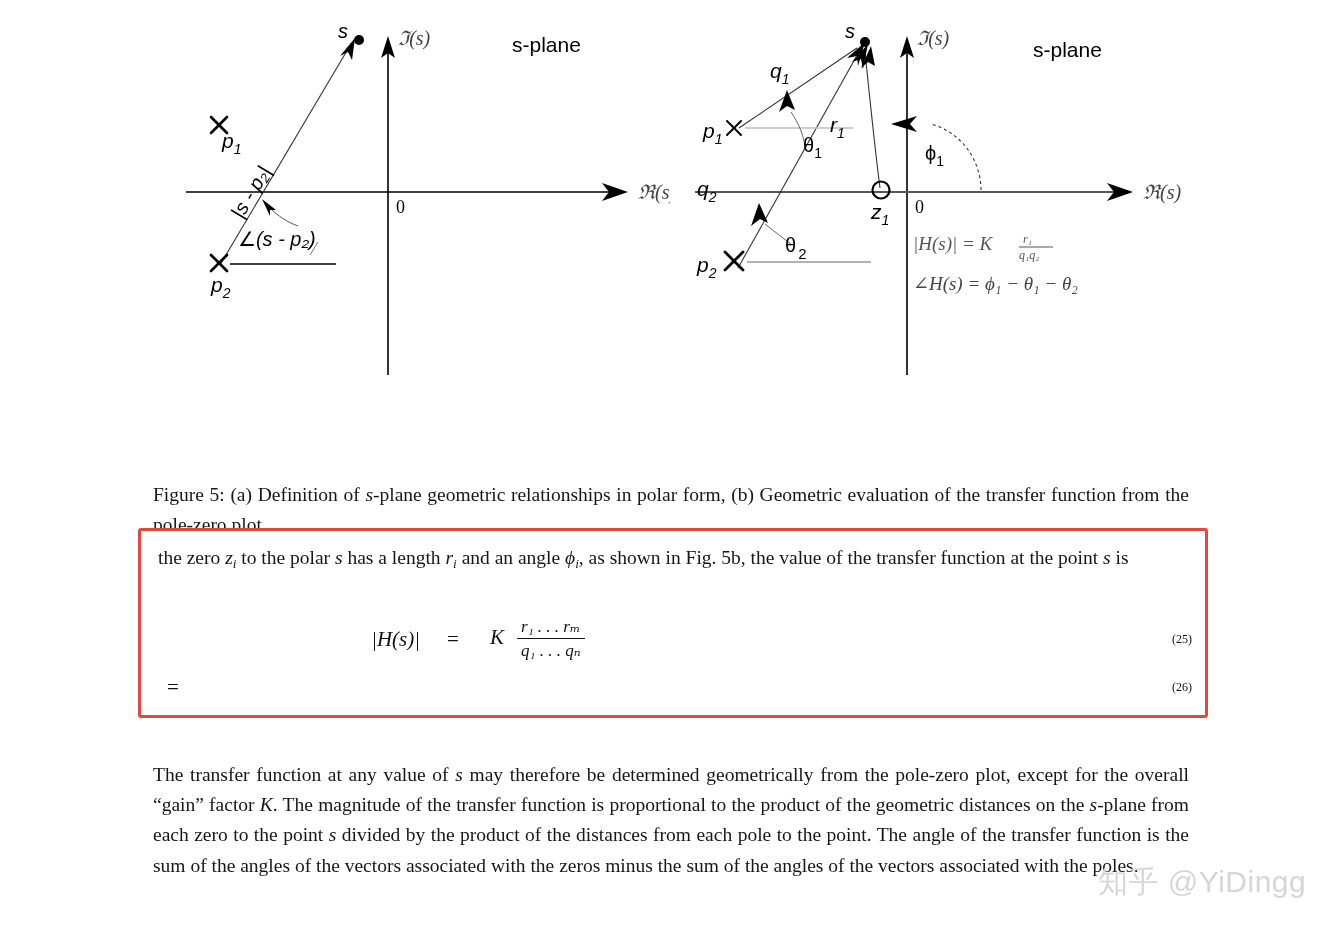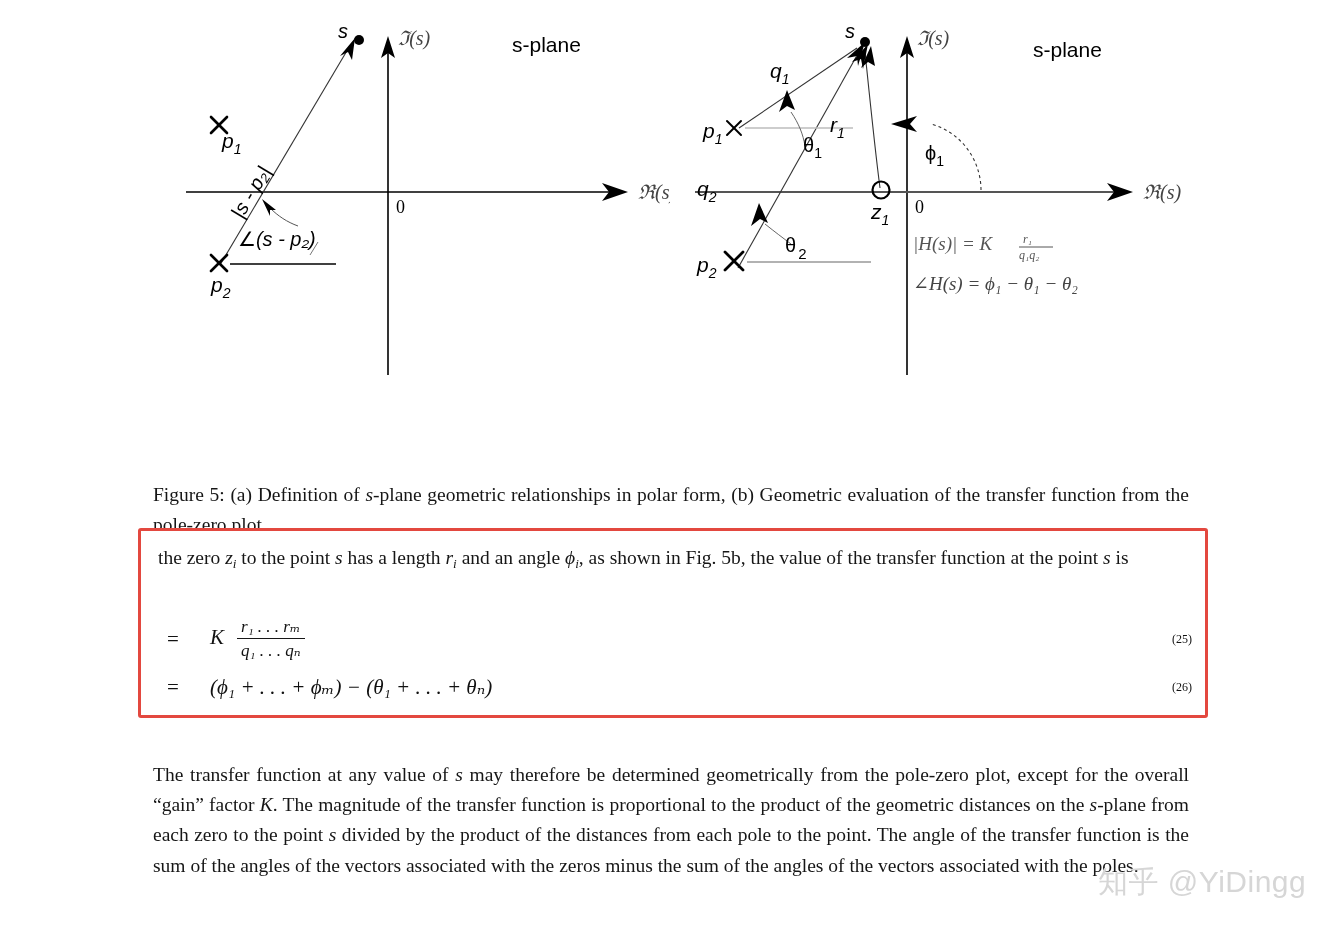--- a/index.html
+++ b/index.html
@@ -311,37 +311,37 @@
   </div>
 </div>
 
 <div id="figure-caption">
   <span>Figure 5: (a) Definition of </span><i>s</i><span>-plane geometric relationships in polar form, (b) Geometric evaluation of the transfer function from the pole-zero plot.</span>
 </div>
 
 <div id="highlight-box">
 
   <div id="highlight-text">
-    <span>the zero </span><i><span>z</span><sub>i</sub></i><span> to the point </span><i>s</i><span> has a length </span><i><span>r</span><sub>i</sub></i><span> and an angle </span><i><span>ϕ</span><sub>i</sub></i><span>, as shown in Fig. 5b, the value of the transfer function at the point </span><i>s</i><span> is</span>
+    <span>the zero </span><i><span>z</span><sub>i</sub></i><span> to the polar </span><i>s</i><span> has a length </span><i><span>r</span><sub>i</sub></i><span> and an angle </span><i><span>ϕ</span><sub>i</sub></i><span>, as shown in Fig. 5b, the value of the transfer function at the point </span><i>s</i><span> is</span>
   </div>
 
   <div id="equation-block">
 
     <div class="equation-row">
+      <div class="eq-lhs">|H(s)|</div>
       <div class="eq-eq">=</div>
       <div class="eq-rhs"><span>K</span><span class="frac">
             <span class="num">r₁ . . . rₘ</span>
             <span class="den">q₁ . . . qₙ</span>
           </span></div>
       <div class="eq-num">(25)</div>
     </div>
 
     <div class="equation-row">
       <div class="eq-eq">=</div>
-      <div class="eq-rhs">(ϕ₁ + . . . + ϕₘ) − (θ₁ + . . . + θₙ)</div>
       <div class="eq-num">(26)</div>
     </div>
 
   </div>
 </div>
 
 <div id="body-paragraph">
   <span>The transfer function at any value of </span><i>s</i><span> may therefore be determined geometrically from the pole-zero plot, except for the overall “gain” factor </span><i>K</i><span>. The magnitude of the transfer function is proportional to the product of the geometric distances on the </span><i>s</i><span>-plane from each zero to the point </span><i>s</i><span> divided by the product of the distances from each pole to the point. The angle of the transfer function is the sum of the angles of the vectors associated with the zeros minus the sum of the angles of the vectors associated with the poles.</span>
 </div>
 

